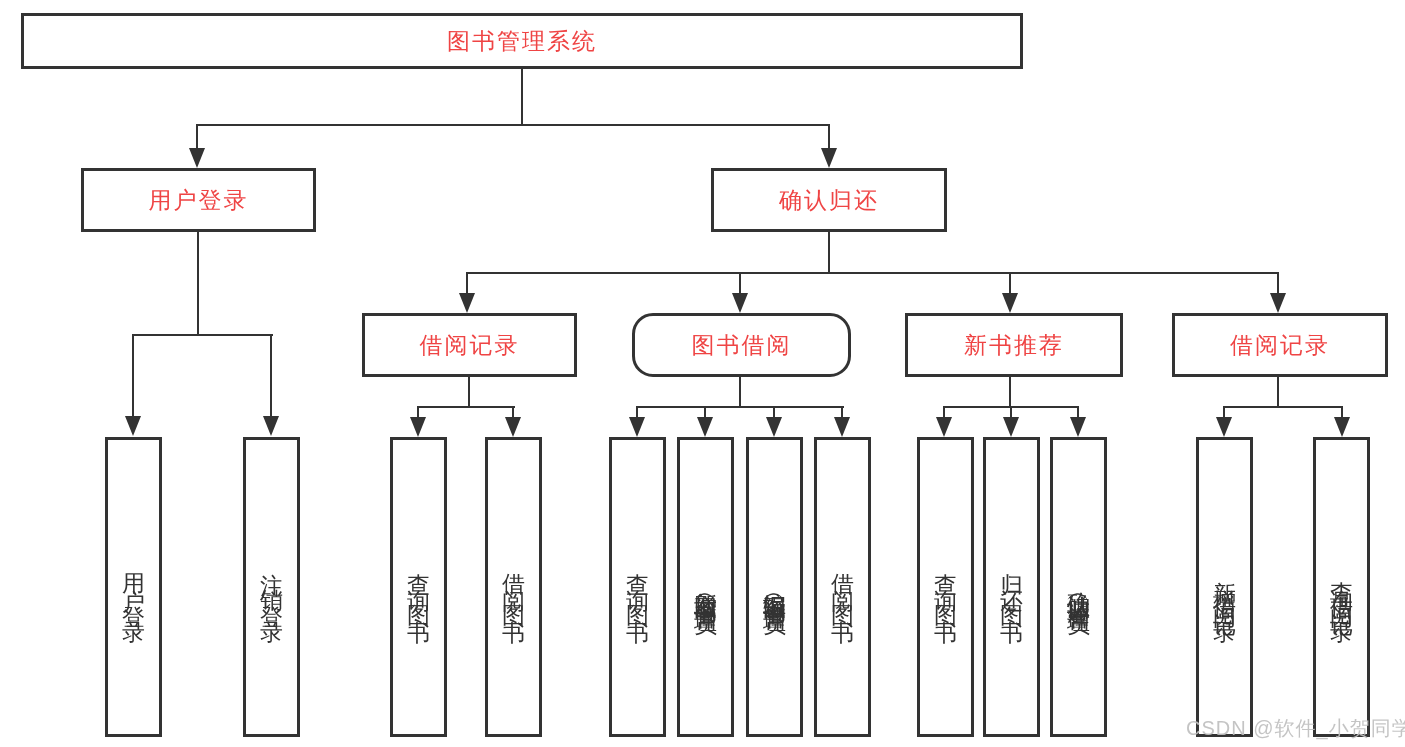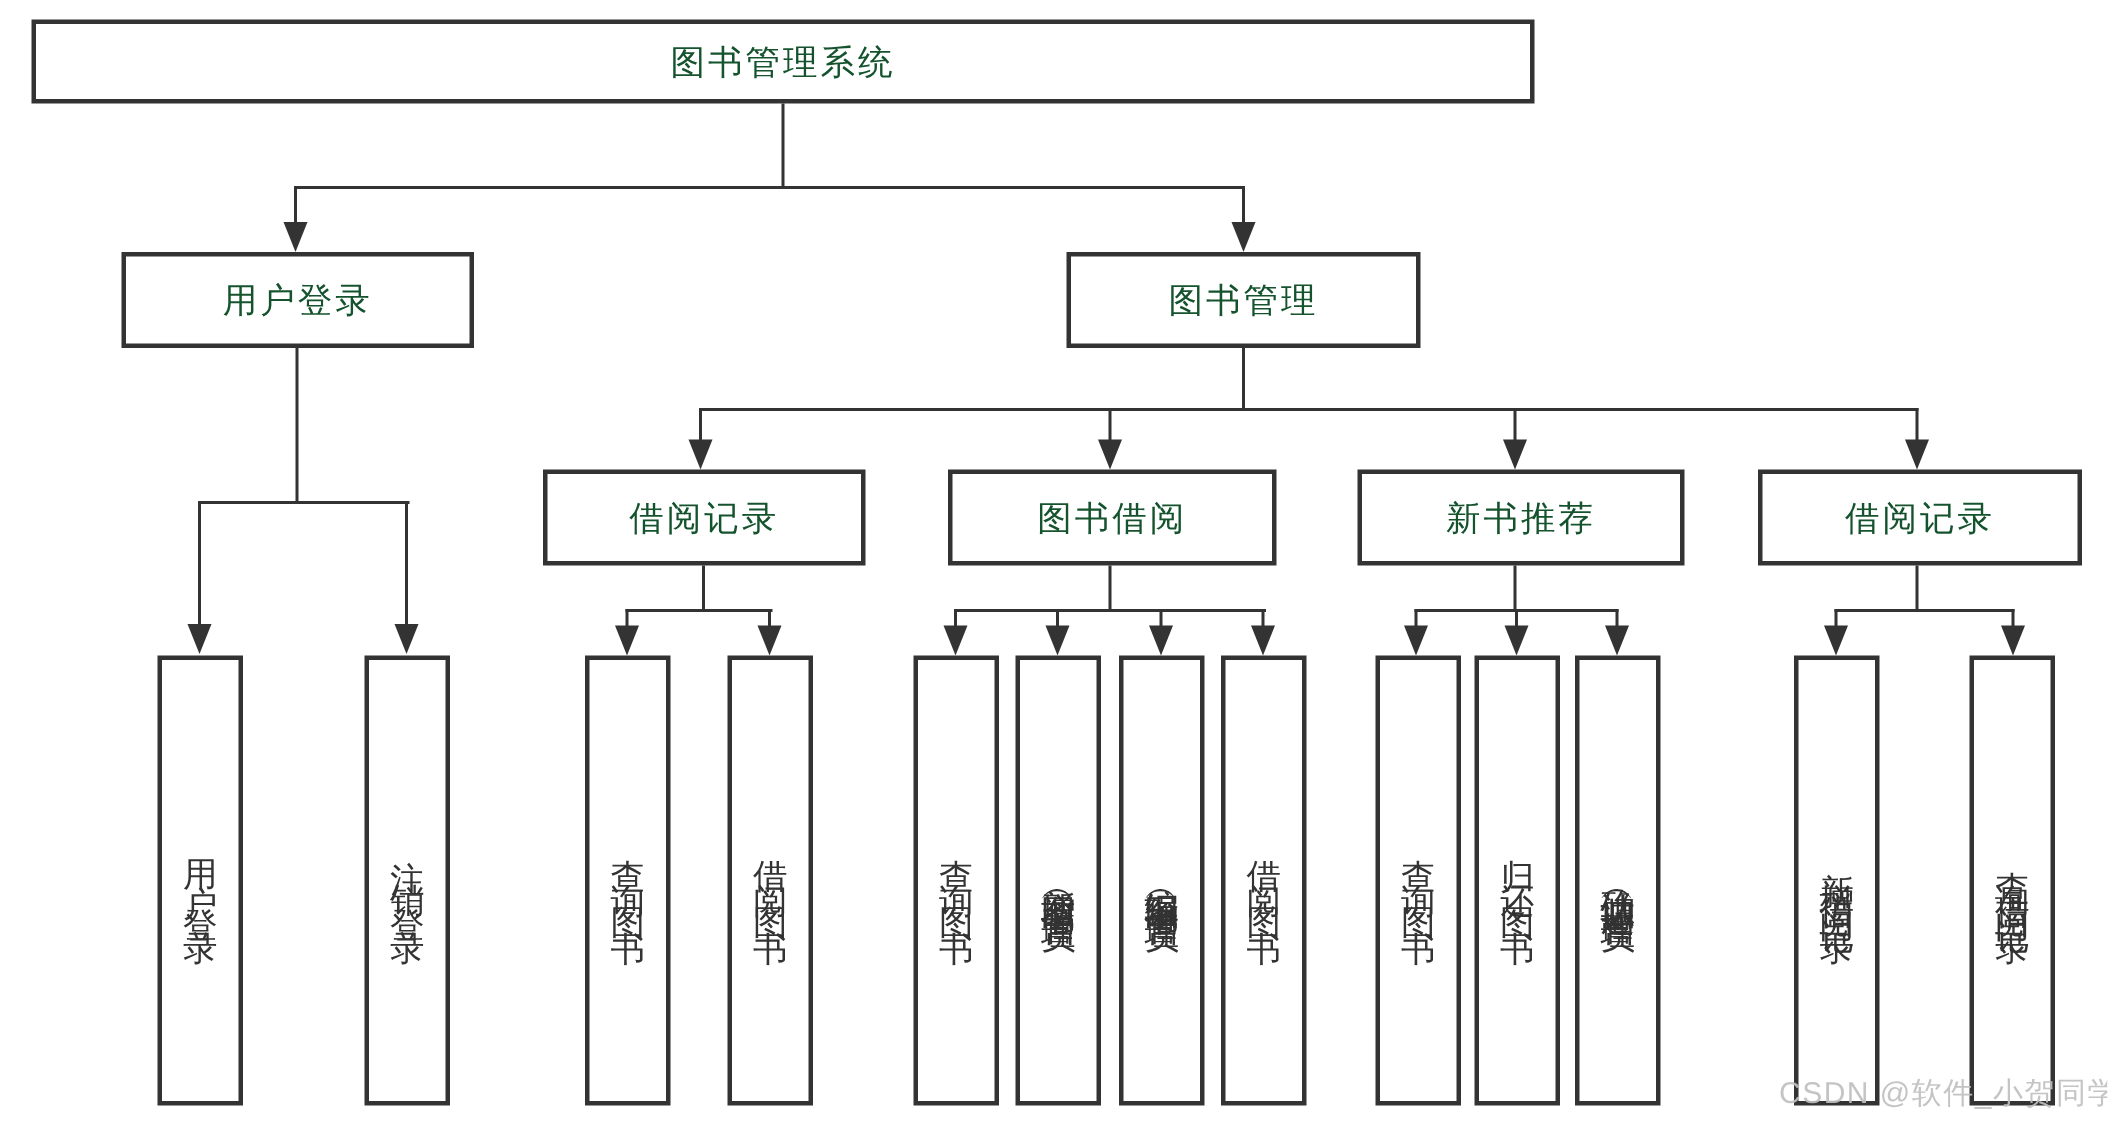--- a/index.html
+++ b/index.html
@@ -9,21 +9,21 @@
     background:#ffffff;
     font-family:"Liberation Sans", sans-serif;
     overflow:hidden;
   }
   .box{
     position:absolute;
     box-sizing:border-box;
     border:3px solid #333333;
     background:#ffffff;
     display:flex;align-items:center;justify-content:center;
-    font-size:23px;color:#14532d;letter-spacing:2px;
+    font-size:23px;color:#ef4444;letter-spacing:2px;
   }
   .col{
     position:absolute;
     box-sizing:border-box;
     width:57px;height:300px;top:437px;
     border:3px solid #333333;
     background:#ffffff;
     display:flex;align-items:center;justify-content:center;
   }
   .vtext{
@@ -45,24 +45,24 @@
   }
 </style>
 </head>
 <body>
 
 <div class="canvas">
 
   <div class="box" style="left:21px;top:13px;width:1002px;height:56px;">图书管理系统</div>
 
   <div class="box" style="left:81px;top:168px;width:235px;height:64px;">用户登录</div>
-  <div class="box" style="left:711px;top:168px;width:236px;height:64px;">图书管理</div>
+  <div class="box" style="left:711px;top:168px;width:236px;height:64px;">确认归还</div>
 
   <div class="box" style="left:362px;top:313px;width:215px;height:64px;">借阅记录</div>
-  <div class="box" style="left:632px;top:313px;width:219px;height:64px;">图书借阅</div>
+  <div class="box" style="left:632px;top:313px;width:219px;height:64px;border-radius:21px;">图书借阅</div>
   <div class="box" style="left:905px;top:313px;width:218px;height:64px;">新书推荐</div>
   <div class="box" style="left:1172px;top:313px;width:216px;height:64px;">借阅记录</div>
 
   <div class="col" style="left:105px;">
     <span class="vtext" style="letter-spacing: 16px;">用户登录</span>
   </div>
   <div class="col" style="left:243px;">
     <span class="vtext" style="letter-spacing: 16px;">注销登录</span>
   </div>
 

